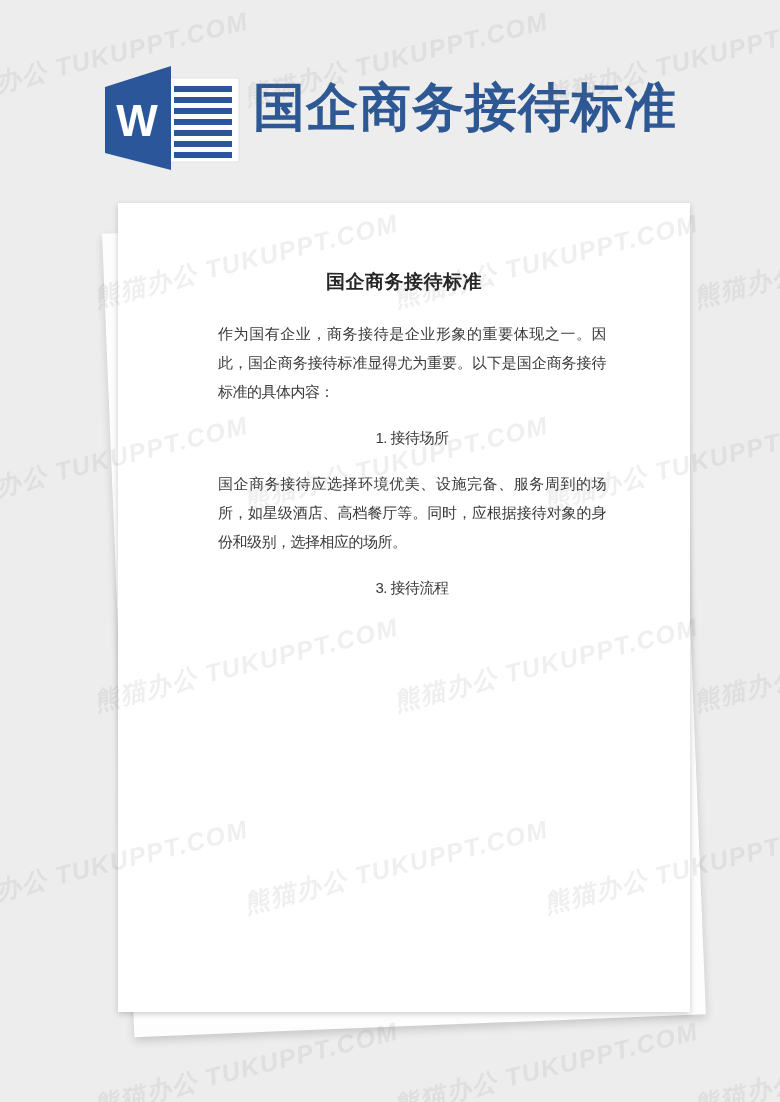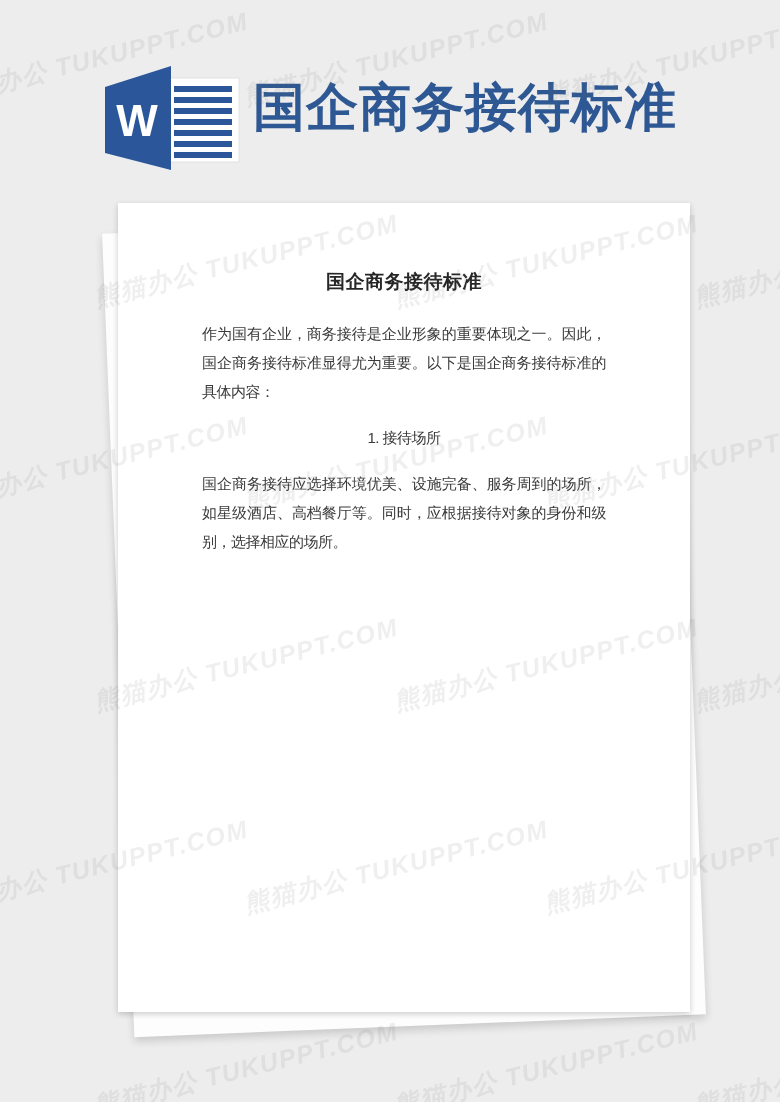--- a/index.html
+++ b/index.html
@@ -28,21 +28,21 @@
     background:#ffffff;z-index:2;
     box-shadow:0 2px 6px rgba(0,0,0,0.20);
   }
   .page-inner{position:absolute;left:84px;right:84px;top:66px;}
   .doc-title{
     font-size:19px;font-weight:bold;text-align:center;color:#262626;
     margin:0 0 24px 0;letter-spacing:0.5px;line-height:26px;
   }
   .block{
     font-size:15px;line-height:29px;color:#3a3a3a;
-    letter-spacing:-0.5px;margin:0 0 17px 0;text-align:justify;
+    letter-spacing:-0.5px;margin:0 0 17px 16px;text-align:justify;
   }
   .block.h{text-align:center;}
   
   .watermark-layer{position:absolute;inset:0;z-index:5;pointer-events:none;}
   .wm{
     position:absolute;white-space:nowrap;
     font-weight:bold;font-style:italic;
     font-size:25px;letter-spacing:1.5px;
     color:rgba(105,105,105,0.11);
     transform:rotate(-14deg);
@@ -72,20 +72,21 @@
 
 <div class="back-page"></div>
 
 <div class="front-page">
   <div class="page-inner">
     <div class="doc-title">国企商务接待标准</div>
     <div>
         <div class="block p">作为国有企业，商务接待是企业形象的重要体现之一。因此，国企商务接待标准显得尤为重要。以下是国企商务接待标准的具体内容：</div>
         <div class="block h">1. 接待场所</div>
         <div class="block p">国企商务接待应选择环境优美、设施完备、服务周到的场所，如星级酒店、高档餐厅等。同时，应根据接待对象的身份和级别，选择相应的场所。</div>
+        <div class="block h">3. 接待流程</div>
       </div>
   </div>
 </div>
 
 <div class="watermark-layer">
     <span class="wm" style="left: -60px; top: 42px;">熊猫办公 TUKUPPT.COM</span>
     <span class="wm" style="left: 240px; top: 42px;">熊猫办公 TUKUPPT.COM</span>
     <span class="wm" style="left: 540px; top: 42px;">熊猫办公 TUKUPPT.COM</span>
     <span class="wm" style="left: 90px; top: 244px;">熊猫办公 TUKUPPT.COM</span>
     <span class="wm" style="left: 390px; top: 244px;">熊猫办公 TUKUPPT.COM</span>

